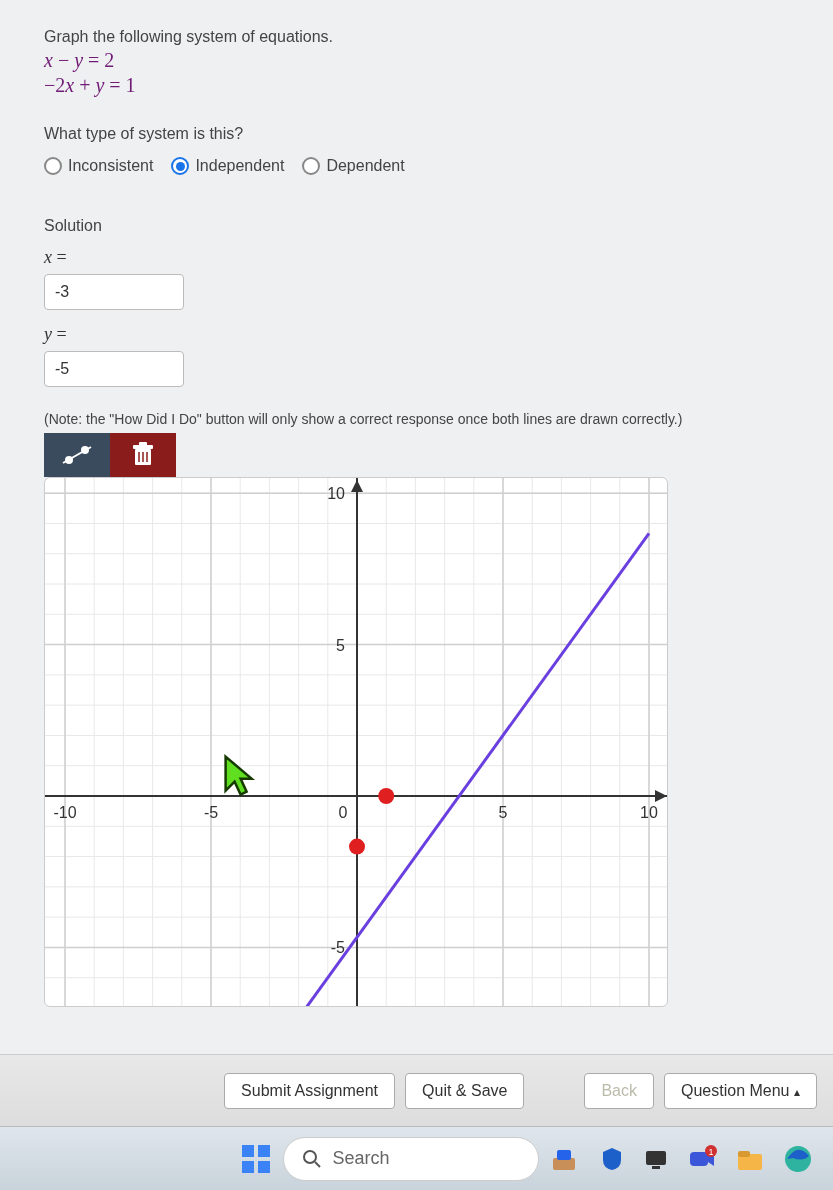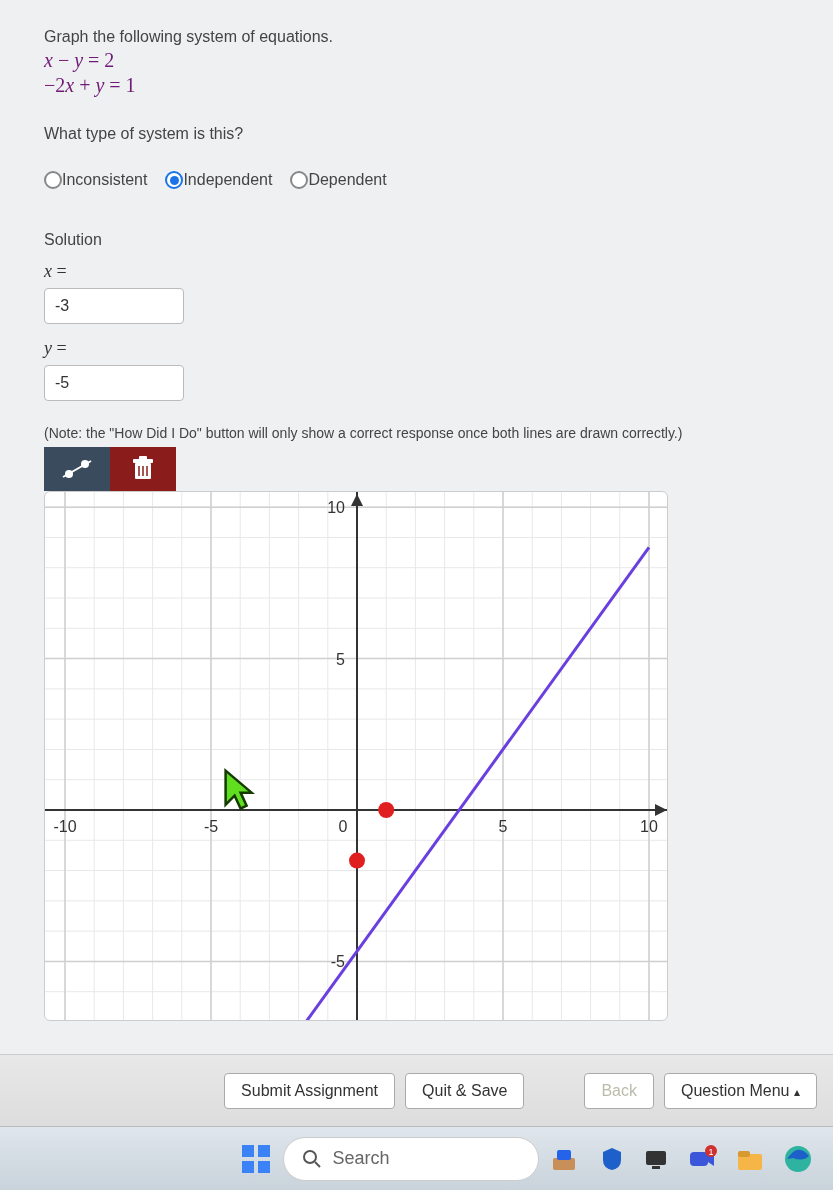--- a/index.html
+++ b/index.html
@@ -9,23 +9,23 @@
     width: 833px;
     height: 1190px;
     position: relative;
     overflow: hidden;
     color: #333;
   }
   .content { padding: 28px 44px 0 44px; }
   .prompt { font-size: 16px; color: #444; margin-bottom: 3px; }
   .eq { font-family: 'Times New Roman', serif; font-size: 20px; color: #701a75; margin: 2px 0; }
   .eq .var { font-style: italic; }
-  .question { margin-top: 28px; font-size: 16px; color: #444; margin-bottom: 28px;}
+  .question { margin-top: 28px; font-size: 16px; color: #444; margin-bottom: 14px;}
   .radios { display: flex; gap: 18px; align-items: center; }
-  .radio-item { display: flex; align-items: center; font-size: 16px; color: #444;}
+  .radio-item { display: flex; align-items: center; gap: 6px; font-size: 16px; color: #444;}
   .radio {
     width: 18px; height: 18px; border: 2px solid #888; border-radius: 50%;
     display: inline-flex; align-items: center; justify-content: center;
     background: #fff;
   }
   .radio.selected { border-color: #1a73e8; }
   .radio.selected::after {
     content: ''; width: 9px; height: 9px; background: #1a73e8; border-radius: 50%;
   }
   .solution-header { margin-top: 42px; font-size: 16px; color: #444; margin-bottom: 12px;}

